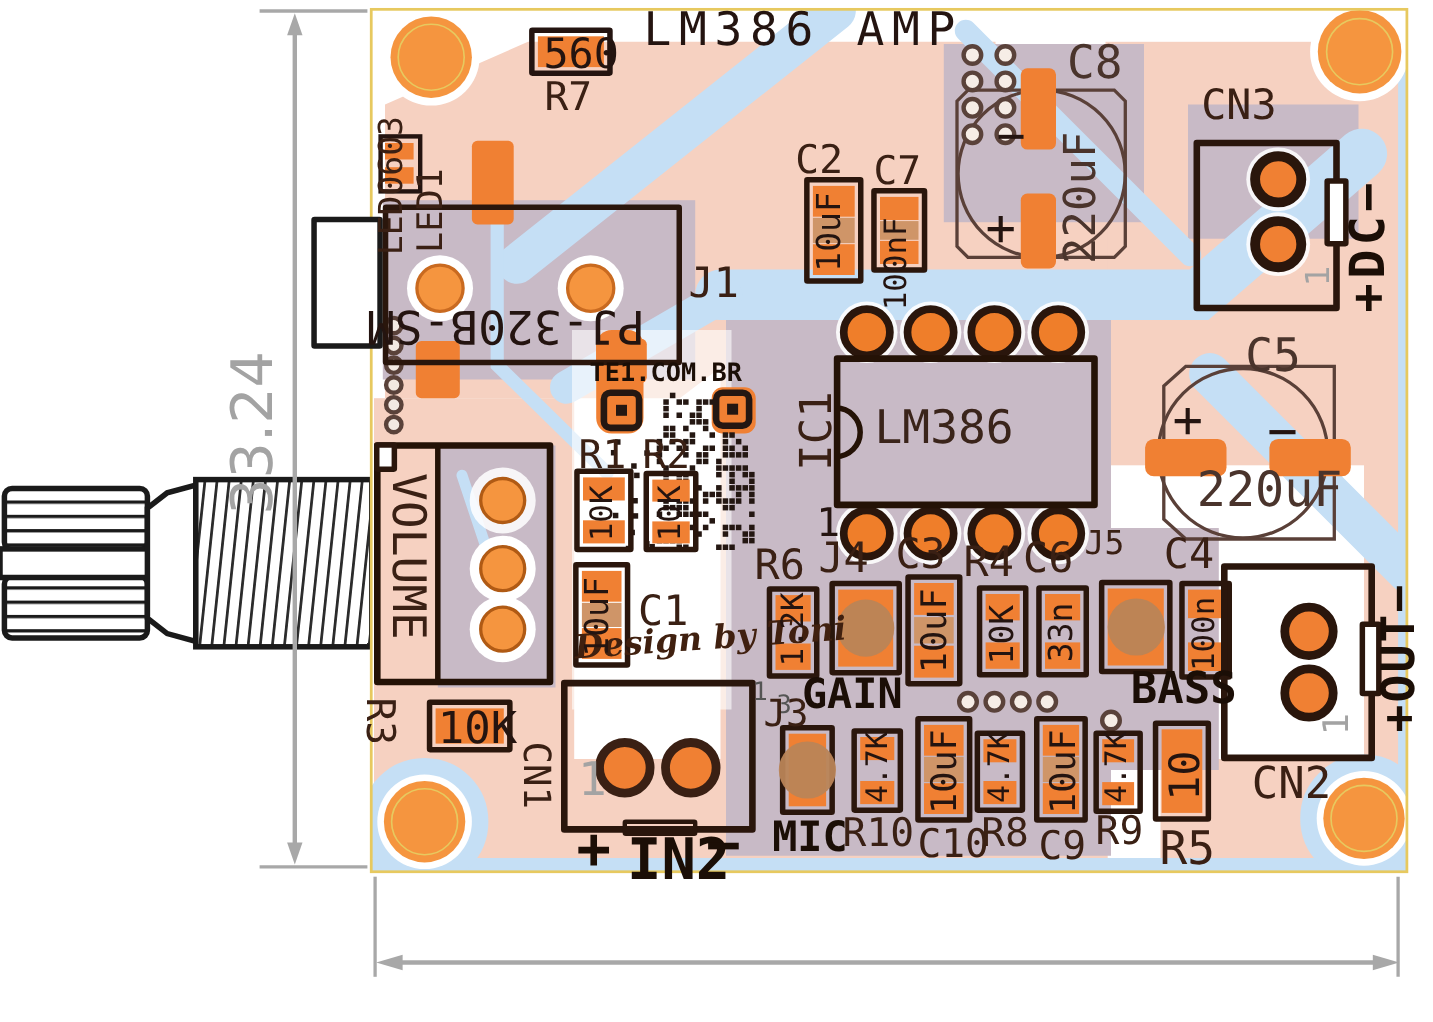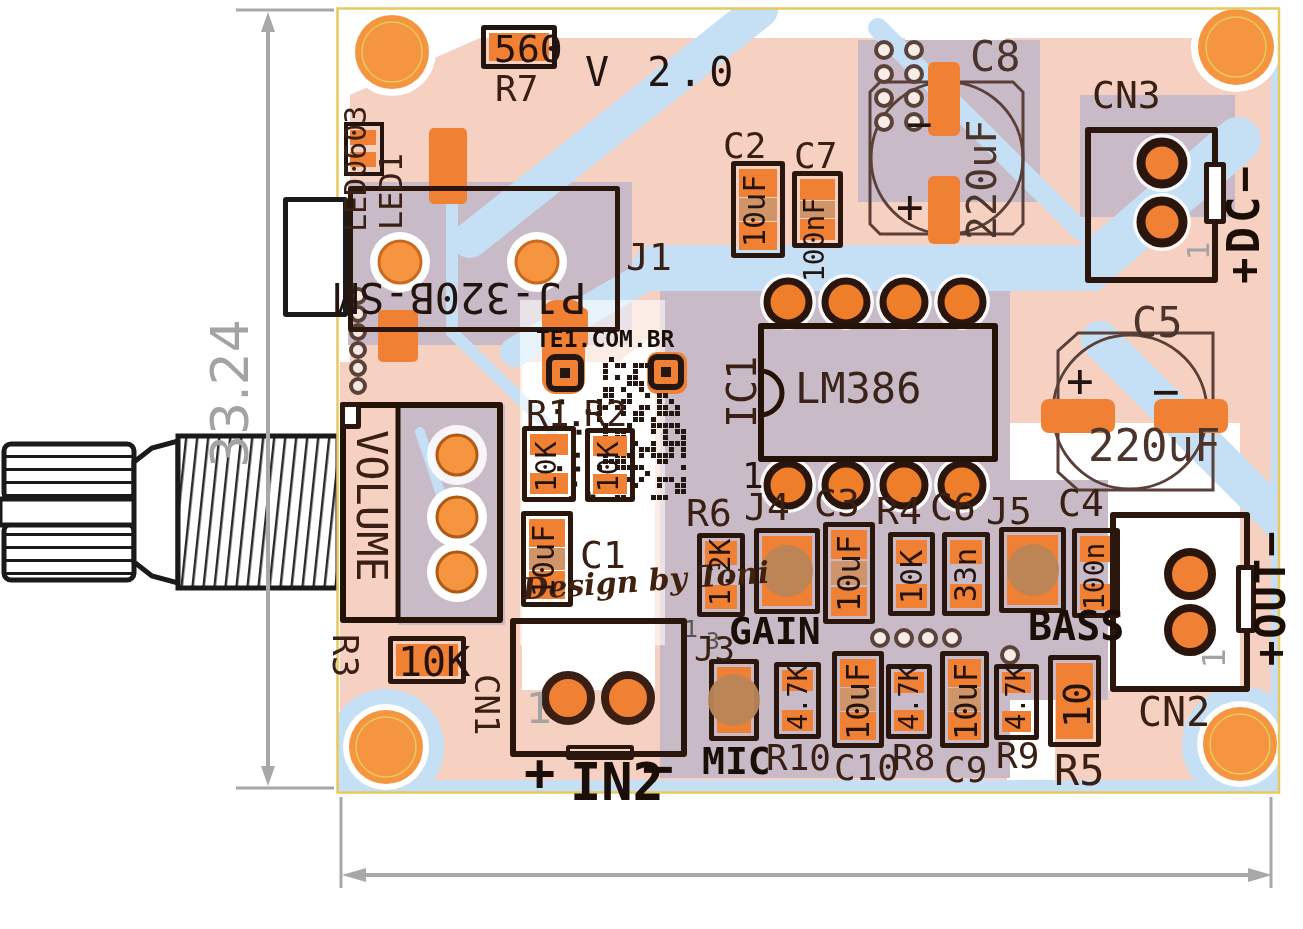--- a/index.html
+++ b/index.html
@@ -477,21 +477,21 @@
       <div class="pad pm"></div>
     </div>
 <div class="cbox" style="left:994px;top:664px;width:45px;height:76px;">
       <div class="pad pt"></div>
       <div class="pad pb"></div>
     </div>
 <div class="cbox" style="left:1048px;top:655px;width:53px;height:92px;">
       <div class="pad pfull"></div>
     </div>
 
-<div class="lbl dark" style="left:585px;top:52px;font-size:40px;letter-spacing:7px;">V 2.0</div>
+<div class="lbl dark" style="left:585px;top:6px;font-size:42px;letter-spacing:7px;">LM386 AMP</div>
 
 <div class="lbl dark" style="left:494px;top:30px;font-size:38px;">560</div>
 <div class="lbl" style="left:495px;top:71px;font-size:36px;">R7</div>
 
 <div class="lbl vup" style="left:341px;top:232px;font-size:30px;">LED0603</div>
 <div class="lbl vup" style="left:375px;top:230px;font-size:32px;">LED1</div>
 
 <div class="lbl r180 dark" style="left:295px;top:276px;width:330px;font-size:42px;">PJ-320B-SM</div>
 <div class="lbl" style="left:626px;top:238px;font-size:38px;text-align:right;">J1</div>
 
@@ -534,21 +534,21 @@
 <div class="lbl" style="left:744px;top:488px;font-size:38px;">J4</div>
 <div class="lbl blk" style="left:729px;top:612px;font-size:38px;">GAIN</div>
 <div class="lbl" style="left:684px;top:618px;font-size:23px;color:#555;">1</div>
 <div class="lbl" style="left:706px;top:630px;font-size:23px;color:#555;">3</div>
 <div class="lbl" style="left:814px;top:484px;font-size:38px;">C3</div>
 <div class="lbl vup dark" style="left:833px;top:612px;font-size:32px;">10uF</div>
 <div class="lbl" style="left:876px;top:492px;font-size:38px;">R4</div>
 <div class="lbl vup dark" style="left:897px;top:604px;font-size:30px;">10K</div>
 <div class="lbl" style="left:930px;top:488px;font-size:38px;">C6</div>
 <div class="lbl vup dark" style="left:951px;top:602px;font-size:30px;">33n</div>
-<div class="lbl" style="left:986px;top:480px;font-size:38px;margin-top:12px;">J5</div>
+<div class="lbl" style="left:986px;top:480px;font-size:30px;">J5</div>
 <div class="lbl blk" style="left:1028px;top:606px;font-size:40px;">BASS</div>
 <div class="lbl" style="left:1058px;top:484px;font-size:38px;">C4</div>
 <div class="lbl vup dark" style="left:1081px;top:610px;font-size:28px;">100n</div>
 
 <div class="lbl" style="left:1138px;top:692px;font-size:40px;">CN2</div>
 <div class="lbl vup blk" style="left:1250px;top:666px;font-size:42px;letter-spacing:2px;">+OUT−</div>
 <div class="lbl vup gray" style="left:1198px;top:668px;font-size:32px;">1</div>
 
 <div class="lbl vdn" style="left:392px;top:430px;font-size:42px;">VOLUME</div>
 <div class="lbl vdn" style="left:363px;top:634px;font-size:36px;">R3</div>

